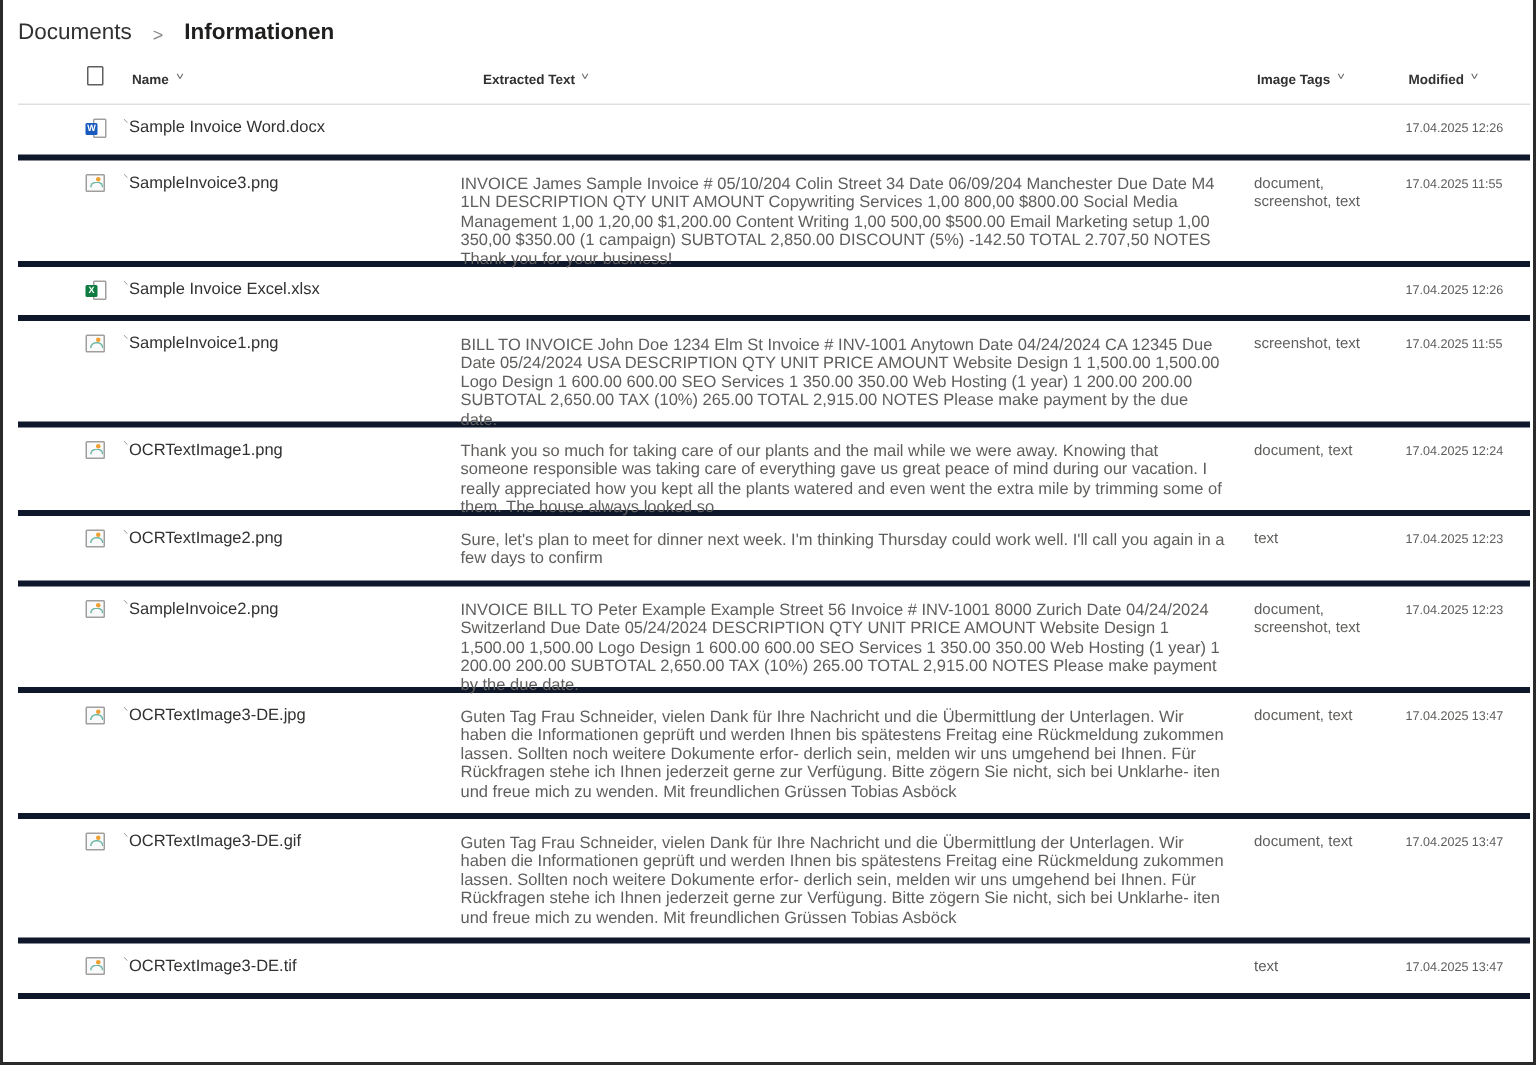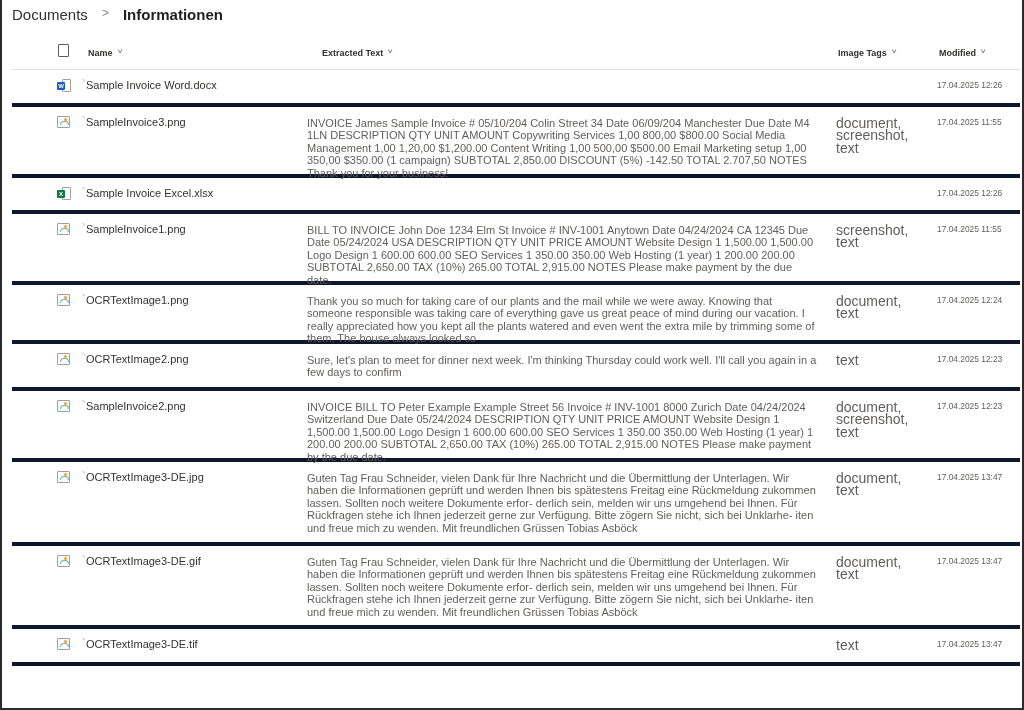--- a/index.html
+++ b/index.html
@@ -9,21 +9,21 @@
     color: #323130;
     position: relative;
   }
   .frame {
     position: absolute; left: 0; top: 0; width: 1024px; height: 710px;
     border: 2px solid #2b2b2b; border-top: none;
     background: #fff;
   }
   .breadcrumb {
     position: absolute; left: 10px; top: 6px; height: 24px;
-    display: flex; align-items: flex-start; gap: 14px;
+    display: flex; align-items: flex-end; gap: 14px;
     font-size: 15px;
   }
   .crumb-root { color: #323130; font-weight: normal; }
   .crumb-sep { color: #8a8886; font-size: 12px; }
   .crumb-current { font-weight: bold; color: #201f1e; }
 
   .table { position: absolute; left: 10px; top: 36px; width: 1008px; }
   .header-row {
     position: relative; height: 34px; border-bottom: 1px solid #e1dfdd;
     font-size: 9px; font-weight: bold; color: #323130;
@@ -31,21 +31,21 @@
   .header-row > div { position: absolute; top: 12px; display: flex; gap: 5px; }
   .chev { font-size: 7px; color: #605e5c; font-weight: normal; transform: scaleX(1.3); display: inline-block; }
   .h-fileicon { left: 46px; top: 8px !important; }
 
   .row { position: relative; border-bottom: 4px solid #0f172a; }
   .row > .c { position: absolute; }
   .c-icon { left: 45px; top: 9px; width: 14px; height: 14px; }
   .c-name { left: 74px; top: 9px; font-size: 11px; color: #323130; white-space: nowrap; }
   .c-name .new { position: absolute; left: -4px; top: -5px; font-size: 7px; color: #605e5c; }
   .c-text { left: 295px; top: 10px; width: 512px; font-size: 11px; line-height: 12.4px; color: #605e5c; }
-  .c-tags { left: 824px; top: 10px; width: 90px; font-size: 14px; line-height: 12.4px; color: #605e5c; }
+  .c-tags { left: 824px; top: 10px; width: 90px; font-size: 10px; line-height: 12.4px; color: #605e5c; }
   .c-mod { left: 925px; top: 10px; font-size: 8.4px; color: #605e5c; white-space: nowrap; }
 
   .ico-img { width: 13px; height: 12px; border: 1px solid #a19f9d; border-radius: 1px; background: #fafafa; position: relative; }
   .ico-img::before { content: ""; position: absolute; left: 2px; bottom: 2px; width: 7px; height: 3px; border: 1px solid #6bb7a6; border-top-left-radius: 4px; border-top-right-radius: 4px; border-bottom: none; }
   .ico-img::after { content: ""; position: absolute; right: 2px; top: 1px; width: 3px; height: 3px; background: #f0a030; border-radius: 50%; }
   .ico-doc { width: 14px; height: 13px; position: relative; }
   .ico-doc .page { position: absolute; right: 0; top: 0; width: 9px; height: 13px; border: 1px solid #a19f9d; background: #fff; border-radius: 1px; }
   .ico-doc .badge { position: absolute; left: 0; top: 3px; width: 8px; height: 8px; color: #fff; font-size: 6px; font-weight: bold; display: flex; align-items: center; justify-content: center; border-radius: 1px; }
   .ico-pdf { width: 12px; height: 14px; border: 1px solid #a19f9d; border-radius: 1px; position: relative; background: #fff; }
   .ico-pdf::after { content: ""; position: absolute; left: -2px; bottom: 2px; width: 14px; height: 4px; background: #d13438; border-radius: 1px; }

